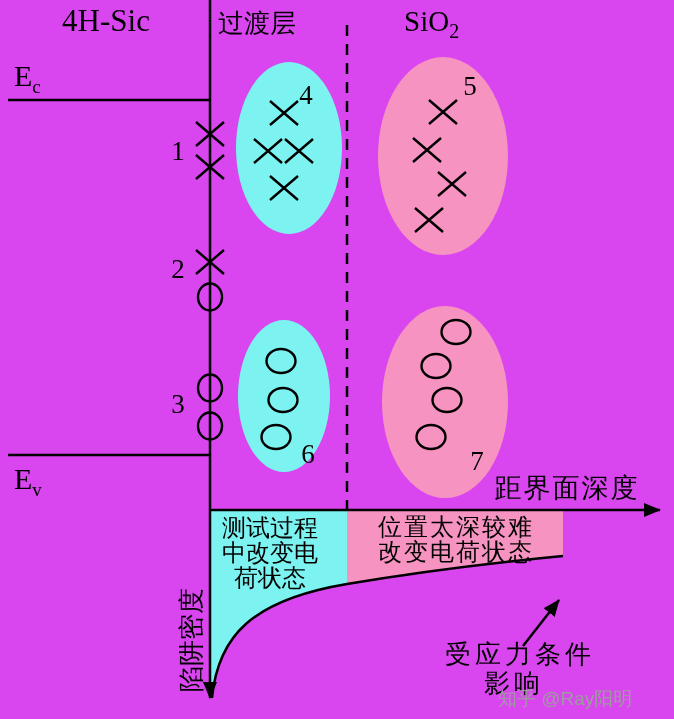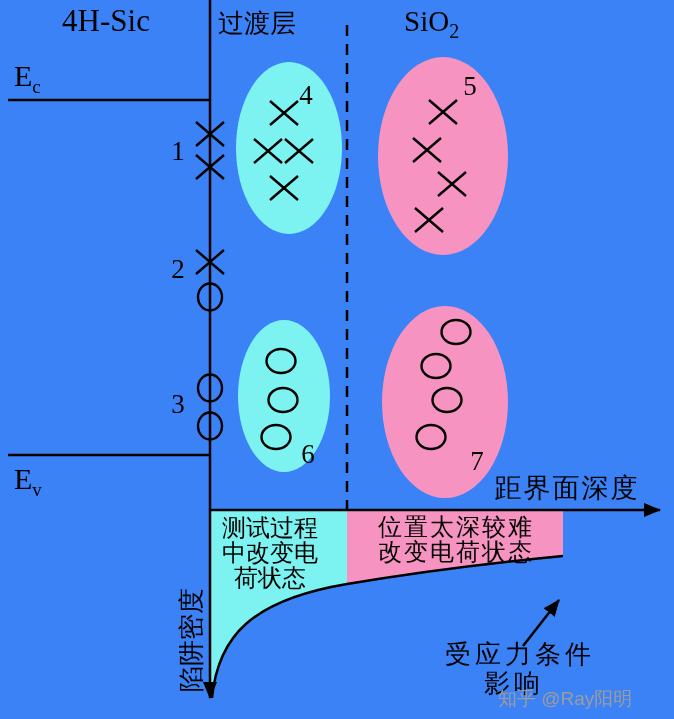--- a/index.html
+++ b/index.html
@@ -1,16 +1,16 @@
 <!DOCTYPE html>
 <html><head>
 <meta charset="utf-8">
 <style>
   html,body{margin:0;padding:0;background:#ffffff;}
-  .stage{position:relative;width:674px;height:719px;background:#3b82f6;overflow:hidden;
+  .stage{position:relative;width:674px;height:719px;background:#d946ef;overflow:hidden;
          font-family:"Liberation Sans","DejaVu Sans",sans-serif;}
   svg{display:block;}
   text{fill:#000;}
   .serif{font-family:"Liberation Serif","DejaVu Serif",serif;}
   .cjk{font-family:"Liberation Sans","DejaVu Sans",sans-serif;}
   .ln{stroke:#000;stroke-width:2.5;fill:none;}
   .sym{stroke:#000;stroke-width:2.4;fill:none;}
   .wm{fill:#9c9c9c;}
 </style>
 </head>

